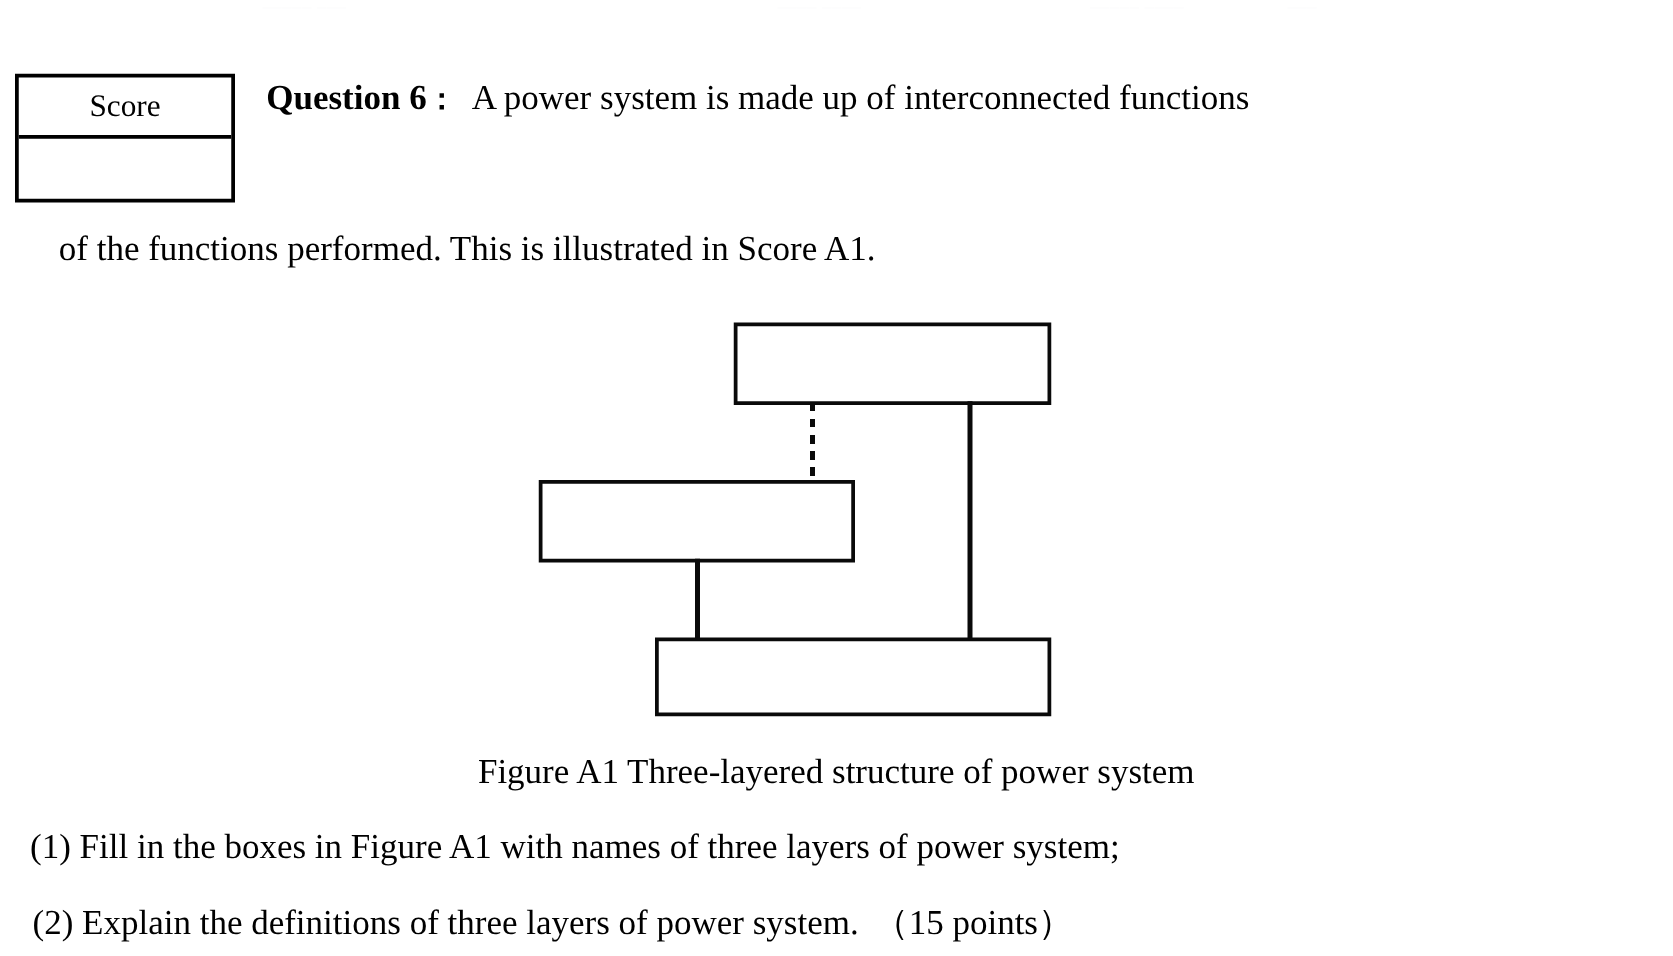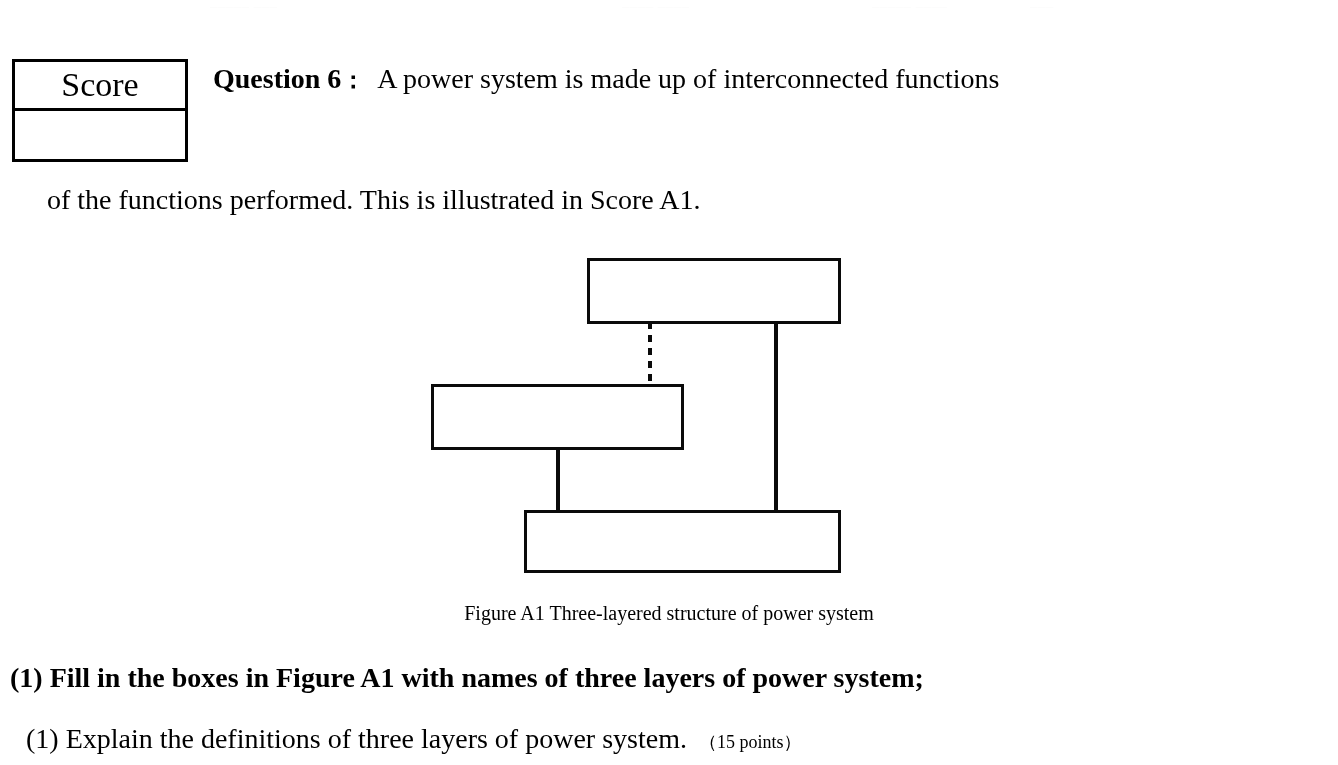--- a/index.html
+++ b/index.html
@@ -47,21 +47,21 @@
     border: 3px solid #000000;
     background: #ffffff;
     box-sizing: border-box;
   }
   .score-cell-head {
     height: 46px;
     border-bottom: 3px solid #000000;
     display: flex;
     align-items: center;
     justify-content: center;
-    font-size: 34px;
+    font-size: 25px;
     line-height: 1;
   }
   .score-cell-blank {
     height: 48px;
   }
 
   
   .q-line {
     position: absolute;
     font-size: 28px;
@@ -131,34 +131,34 @@
     );
   }
 
   
   .fig-caption {
     position: absolute;
     left: 0;
     top: 603px;
     width: 1338px;
     text-align: center;
-    font-size: 20px;
+    font-size: 28px;
     line-height: 1.05;
   }
 
   
   .subq {
     position: absolute;
     font-size: 28px;
     line-height: 1.05;
     white-space: nowrap;
   }
-  .subq-1 { left: 10px; top: 663px; font-weight: bold; }
+  .subq-1 { left: 24px; top: 663px; }
   .subq-2 { left: 26px; top: 724px; }
-  .points-paren { font-size: 18px; }
+  .points-paren { font-size: 28px; }
 </style>
 </head>
 <body>
 
 <div id="page">
 
   <div class="top-cut-strip">
     <span class="top-cut-frag" style="left:210px;">_____  ___</span>
     <span class="top-cut-frag" style="left:622px;">____  ____</span>
     <span class="top-cut-frag" style="left:872px;">_____  ____</span>
@@ -190,16 +190,16 @@
     <div class="dline dline-left"></div>
 
     <div class="dline-dashed dline"></div>
   </div>
 
   <div class="fig-caption">Figure A1 Three-layered structure of power system</div>
 
   <div class="subq subq-1">(1) Fill in the boxes in Figure A1 with names of three layers of power system;</div>
 
   <div class="subq subq-2">
-    <span>(1) Explain the definitions of three layers of power system.</span><span class="q-gap"></span><span class="points-paren">（15 points）</span>
+    <span>(2) Explain the definitions of three layers of power system.</span><span class="q-gap"></span><span class="points-paren">（15 points）</span>
   </div>
 
 </div>
 
 </body></html>

